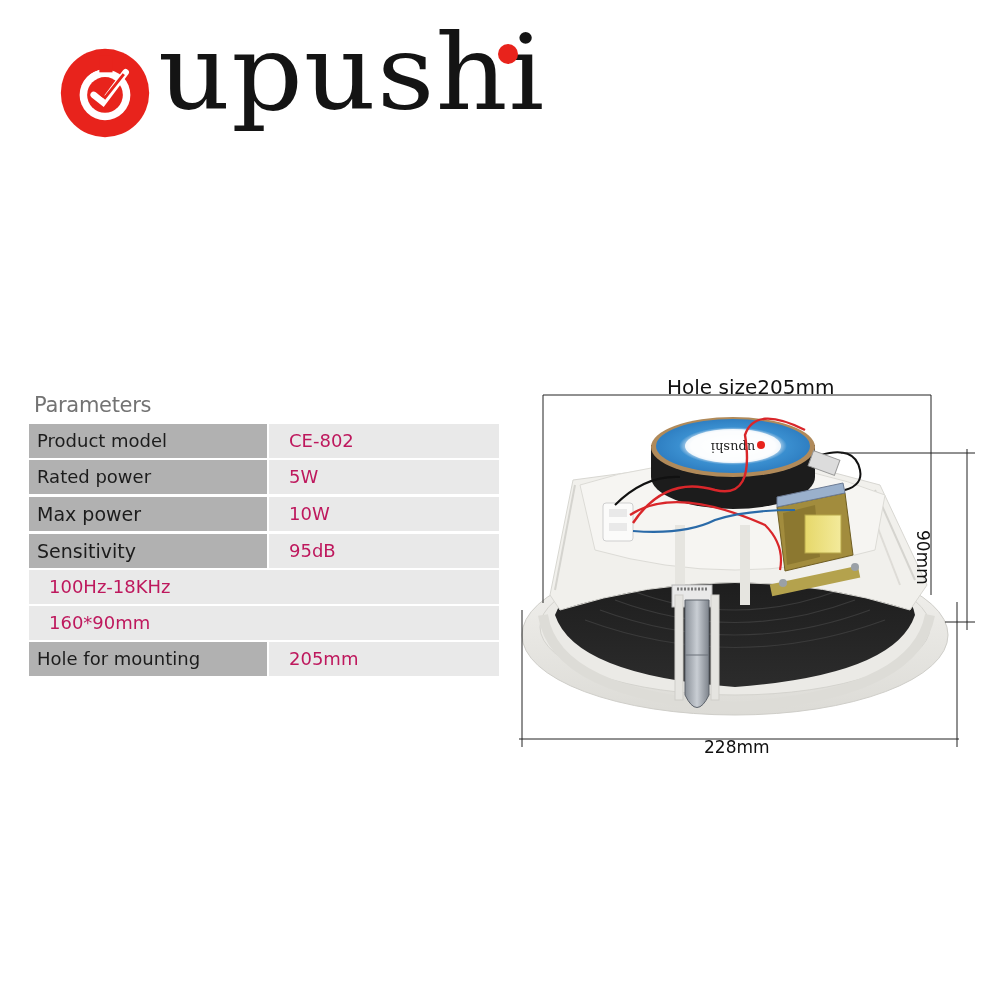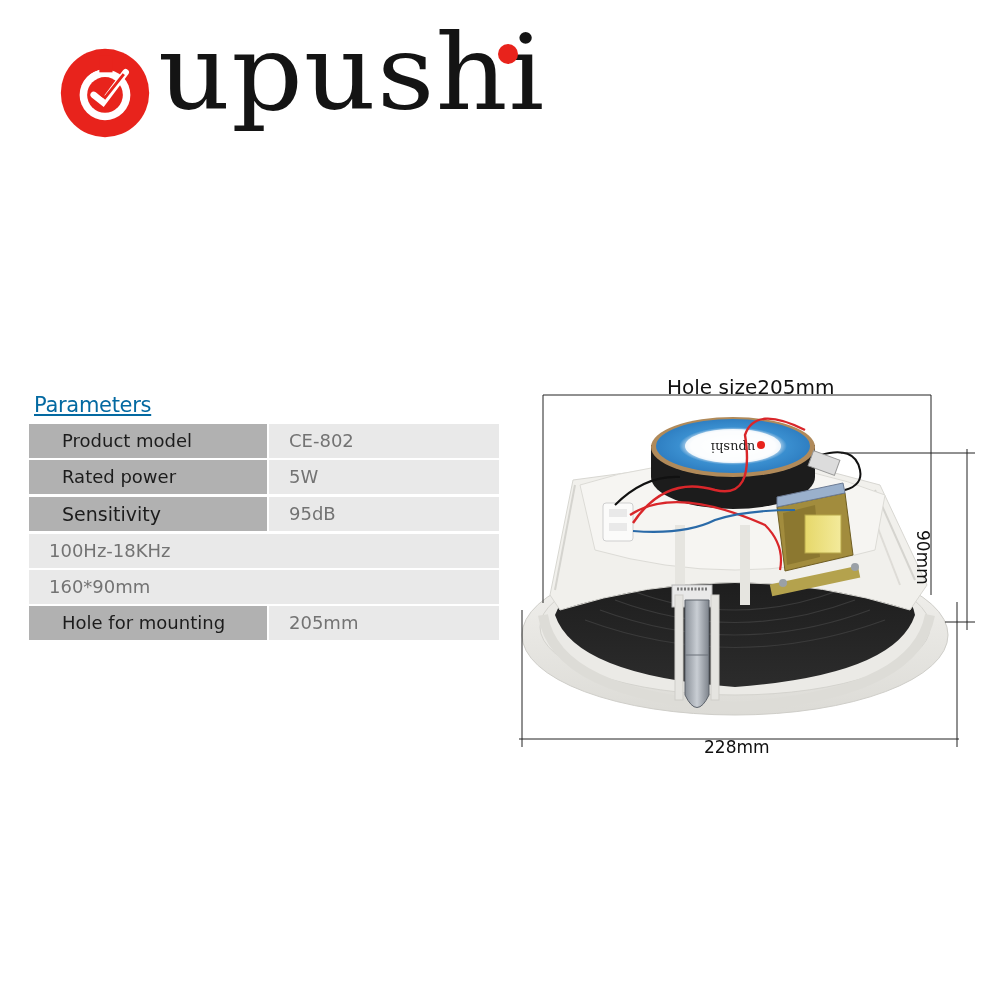--- a/index.html
+++ b/index.html
@@ -54,23 +54,22 @@
       background: #e8231c;
     }
 
     
     .params-title {
       position: absolute;
       left: 34px;
       top: 393px;
       font-family: "DejaVu Sans", sans-serif;
       font-size: 21px;
-      color: #0369a1;
+      color: #737373;
       letter-spacing: -0.3px;
-      text-decoration: underline;
     }
     .params-table {
       position: absolute;
       left: 29px;
       top: 424px;
       width: 470px;
       border-collapse: separate;
       border-spacing: 0;
     }
     .params-row {
@@ -82,29 +81,29 @@
     .params-row:nth-child(4) {
       height: 35px;
       align-items: flex-end;
     }
     .params-label {
       width: 238px;
       background: #b1b1b1;
       color: #1c1c1c;
       font-size: 18px;
       line-height: 34px;
-      padding-left: 33px;
+      padding-left: 8px;
       box-sizing: border-box;
       margin-right: 2px;
       white-space: nowrap;
     }
     .params-value {
       flex: 1;
       background: #e9e9e9;
-      color: #737373;
+      color: #be185d;
       font-size: 18px;
       line-height: 34px;
       padding-left: 20px;
       box-sizing: border-box;
       white-space: nowrap;
     }
     .params-row:nth-child(3) .params-label,
     .params-row:nth-child(4) .params-label {
       font-size: 19px;
     }
@@ -166,20 +165,24 @@
 <div class="params-title">Parameters</div>
 
 <div class="params-table">
   <div class="params-row">
     <div class="params-label">Product model</div>
     <div class="params-value">CE-802</div>
   </div>
   <div class="params-row">
     <div class="params-label">Rated power</div>
     <div class="params-value">5W</div>
+  </div>
+  <div class="params-row">
+    <div class="params-label">Max power</div>
+    <div class="params-value">10W</div>
   </div>
   <div class="params-row">
     <div class="params-label">Sensitivity</div>
     <div class="params-value">95dB</div>
   </div>
   <div class="params-row">
     <div class="params-value">100Hz-18KHz</div>
   </div>
   <div class="params-row">
     <div class="params-value">160*90mm</div>

